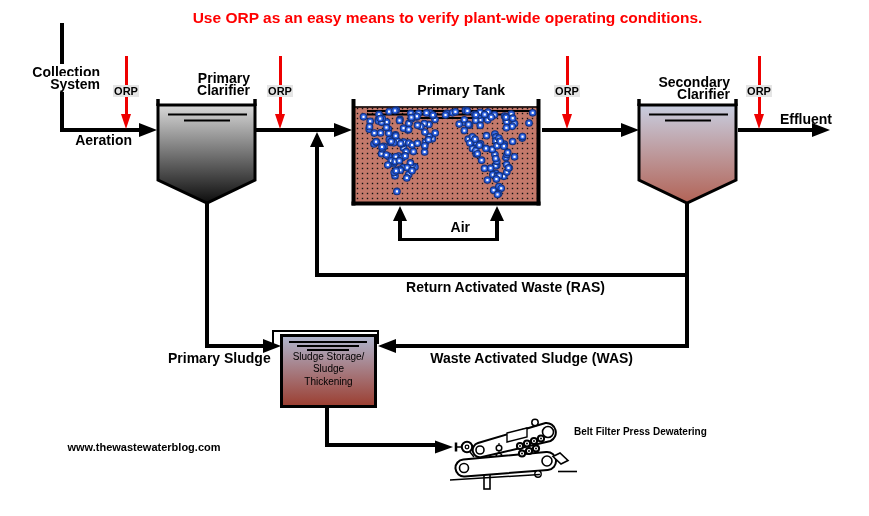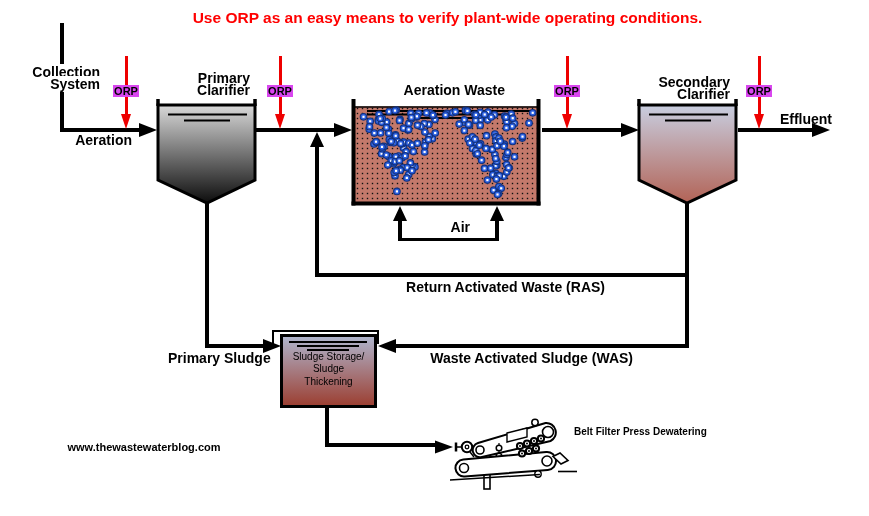--- a/index.html
+++ b/index.html
@@ -15,21 +15,21 @@
   .lbl .bg { background:#fff; padding:0 2px; }
   #title { position:absolute; left:26px; top:9px; width:843px; text-align:center;
            font-weight:bold; font-size:15.5px; color:#FF0000; }
   .orp { position:absolute; width:42px; height:76px; }
   .orp .line { position:absolute; left:19.5px; top:0; width:3px; height:59px; background:#EE0000; }
   .orp .head { position:absolute; left:15.5px; top:58px; width:0; height:0;
                border-left:5.5px solid transparent; border-right:5.5px solid transparent;
                border-top:15px solid #EE0000; }
   .orp .txt { position:absolute; top:29px; left:0; width:100%; text-align:center;
               font-weight:bold; font-size:11px; }
-  .orp .txt span { background:#d946ef; padding:0 1px; }
+  .orp .txt span { background:#e5e5e5; padding:0 1px; }
   svg.abs { position:absolute; overflow:visible; }
   #sludge-rim { position:absolute; left:272px; top:330px; width:107px; height:14px;
                 border:2px solid #000; border-bottom:none; }
   #sludge-box { position:absolute; left:280px; top:334px; width:97px; height:74px;
                 border:3px solid #000; }
   .sline { position:absolute; height:2px; background:#000; }
   #sludge-text { position:absolute; left:282px; top:351px; width:93px; text-align:center;
                  font-weight:normal; font-size:10px; line-height:12.4px; }
   #bfp-label { position:absolute; left:574px; top:426px; width:160px; text-align:left;
                font-weight:bold; font-size:10px; }
@@ -608,21 +608,21 @@
     <div><span class="bg">System</span></div>
   </div>
   <div class="lbl" style="left:70px;top:134px;width:62px">
     <span>Aeration</span>
   </div>
   <div class="lbl" style="left:164px;top:72px;width:86px">
     <div>Primary</div>
     <div>Clarifier</div>
   </div>
   <div class="lbl" style="left:390px;top:84px;width:115px">
-    <span>Aeration Waste</span>
+    <span>Primary Tank</span>
   </div>
   <div class="lbl" style="left:426px;top:221px;width:44px">
     <span>Air</span>
   </div>
   <div class="lbl" style="left:644px;top:76px;width:86px">
     <div>Secondary</div>
     <div>Clarifier</div>
   </div>
   <div class="lbl" style="left:772px;top:113px;width:60px">
     <span>Effluent</span>

